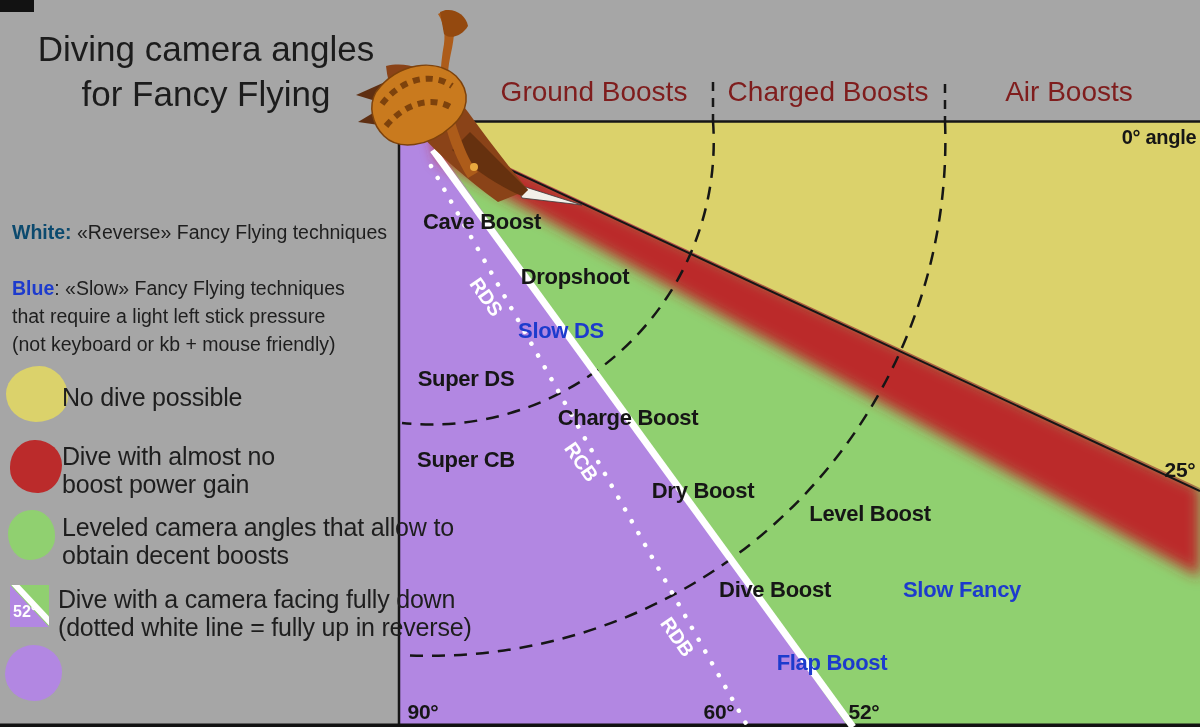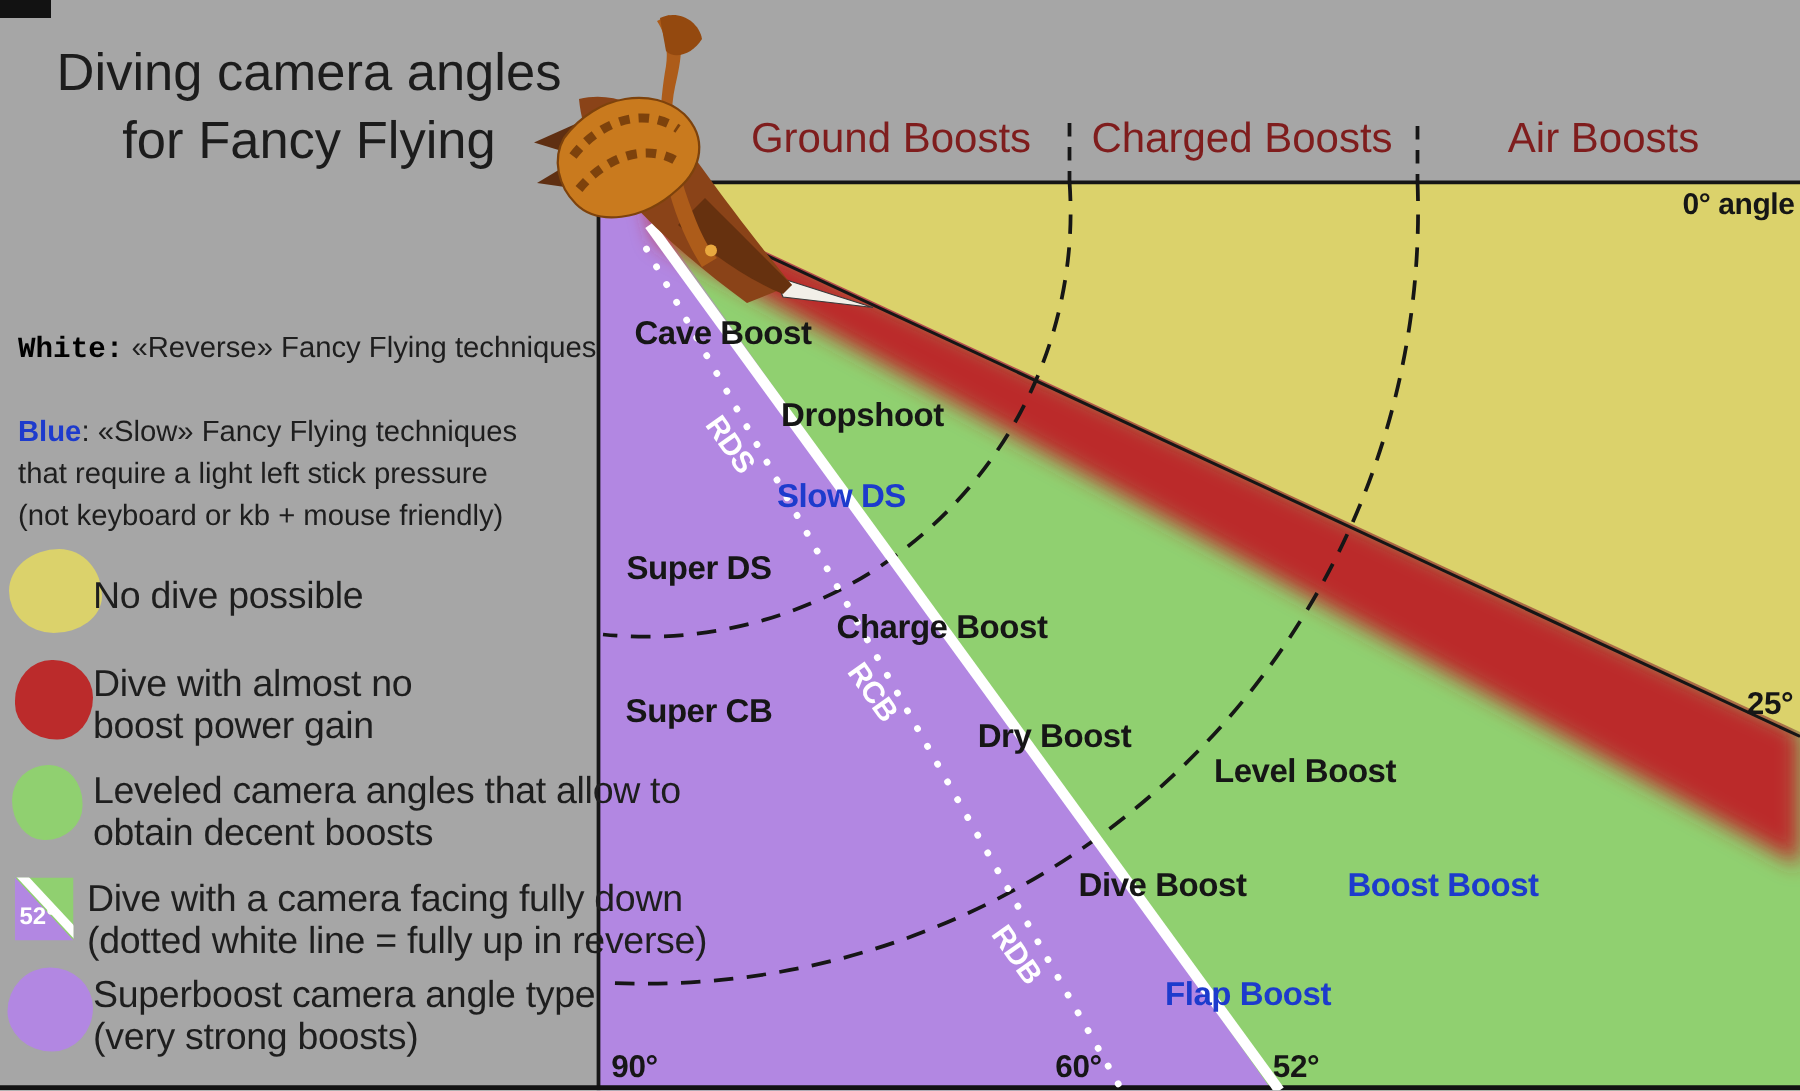--- a/index.html
+++ b/index.html
@@ -21,21 +21,21 @@
   .zone-h{
     position:absolute;transform:translate(-50%,-50%);
     font-size:28px;font-weight:400;color:#7f1d1d;white-space:nowrap;
   }
   .title-block{
     position:absolute;left:0;top:26px;width:412px;text-align:center;
     font-size:35px;line-height:45px;color:#1c1c1c;
   }
   .note{position:absolute;left:12px;font-size:19.5px;line-height:28px;color:#1e1e1e;}
   .note .b{font-weight:700;}
-  .note .white-b{color:#000000;font-family:Liberation Mono, monospace;}
+  .note .white-b{color:#0c4a6e;}
   .note .blue-b{color:var(--c-blue-text,#1d3bcd);}
   .multiline{white-space:pre-line;}
   .legend-text{
     position:absolute;left:62px;font-size:25px;line-height:28px;color:#1e1e1e;
     white-space:pre-line;letter-spacing:-0.2px;
   }
   .blob{position:absolute;}
   .blob.yellow{background:var(--c-yellow,#dbd26b);border-radius:54% 46% 52% 48%/50% 56% 44% 50%;}
   .blob.red{background:var(--c-red,#bb2b2b);border-radius:48% 52% 46% 54%/52% 48% 54% 46%;}
   .blob.green{background:var(--c-green,#90d070);border-radius:52% 48% 54% 46%/48% 52% 46% 54%;}
@@ -125,42 +125,40 @@
   <div class="split-square">
     <div class="tri-green"></div>
     <div class="tri-purple"></div>
     <div class="diag"></div>
   </div>
   <div class="split-angle">52°</div>
   <div class="legend-text" style="top:585px;left:58px;">Dive with a camera facing fully down
 (dotted white line = fully up in reverse)</div>
 
   <div class="blob purple" style="left:5px;top:645px;width:57px;height:56px;"></div>
-  <div class="legend-text" style="top:649px;">Superboost camera angle type
-(very strong boosts)</div>
 
   <div class="zone-h" style="left:594px;top:92px;">Ground Boosts</div>
   <div class="zone-h" style="left:828px;top:92px;">Charged Boosts</div>
   <div class="zone-h" style="left:1069px;top:92px;">Air Boosts</div>
 
   <div class="lbl angle" style="left:1159px;top:137px;font-size:20px;">0° angle</div>
   <div class="lbl angle" style="left:1180px;top:470px;">25°</div>
   <div class="lbl angle" style="left:423px;top:712px;">90°</div>
   <div class="lbl angle" style="left:719px;top:712px;">60°</div>
   <div class="lbl angle" style="left:864px;top:712px;">52°</div>
 
   <div class="lbl" style="left:482px;top:222px;">Cave Boost</div>
   <div class="lbl" style="left:575px;top:277px;">Dropshoot</div>
   <div class="lbl blue" style="left:561px;top:331px;">Slow DS</div>
   <div class="lbl" style="left:466px;top:379px;">Super DS</div>
   <div class="lbl" style="left:628px;top:418px;">Charge Boost</div>
-  <div class="lbl" style="left:466px;top:460px;margin-top:14px;">Super CB</div>
+  <div class="lbl" style="left:466px;top:460px;">Super CB</div>
   <div class="lbl" style="left:703px;top:491px;">Dry Boost</div>
   <div class="lbl" style="left:870px;top:514px;">Level Boost</div>
   <div class="lbl" style="left:775px;top:590px;">Dive Boost</div>
-  <div class="lbl blue" style="left:962px;top:590px;">Boost Boost</div>
+  <div class="lbl blue" style="left:962px;top:590px;">Slow Fancy</div>
   <div class="lbl blue" style="left:832px;top:663px;">Flap Boost</div>
 
   <div class="lbl rot" style="left:486px;top:297px;">RDS</div>
   <div class="lbl rot" style="left:581px;top:462px;">RCB</div>
   <div class="lbl rot" style="left:677px;top:637px;">RDB</div>
 
 </div>
 
 </body></html>

